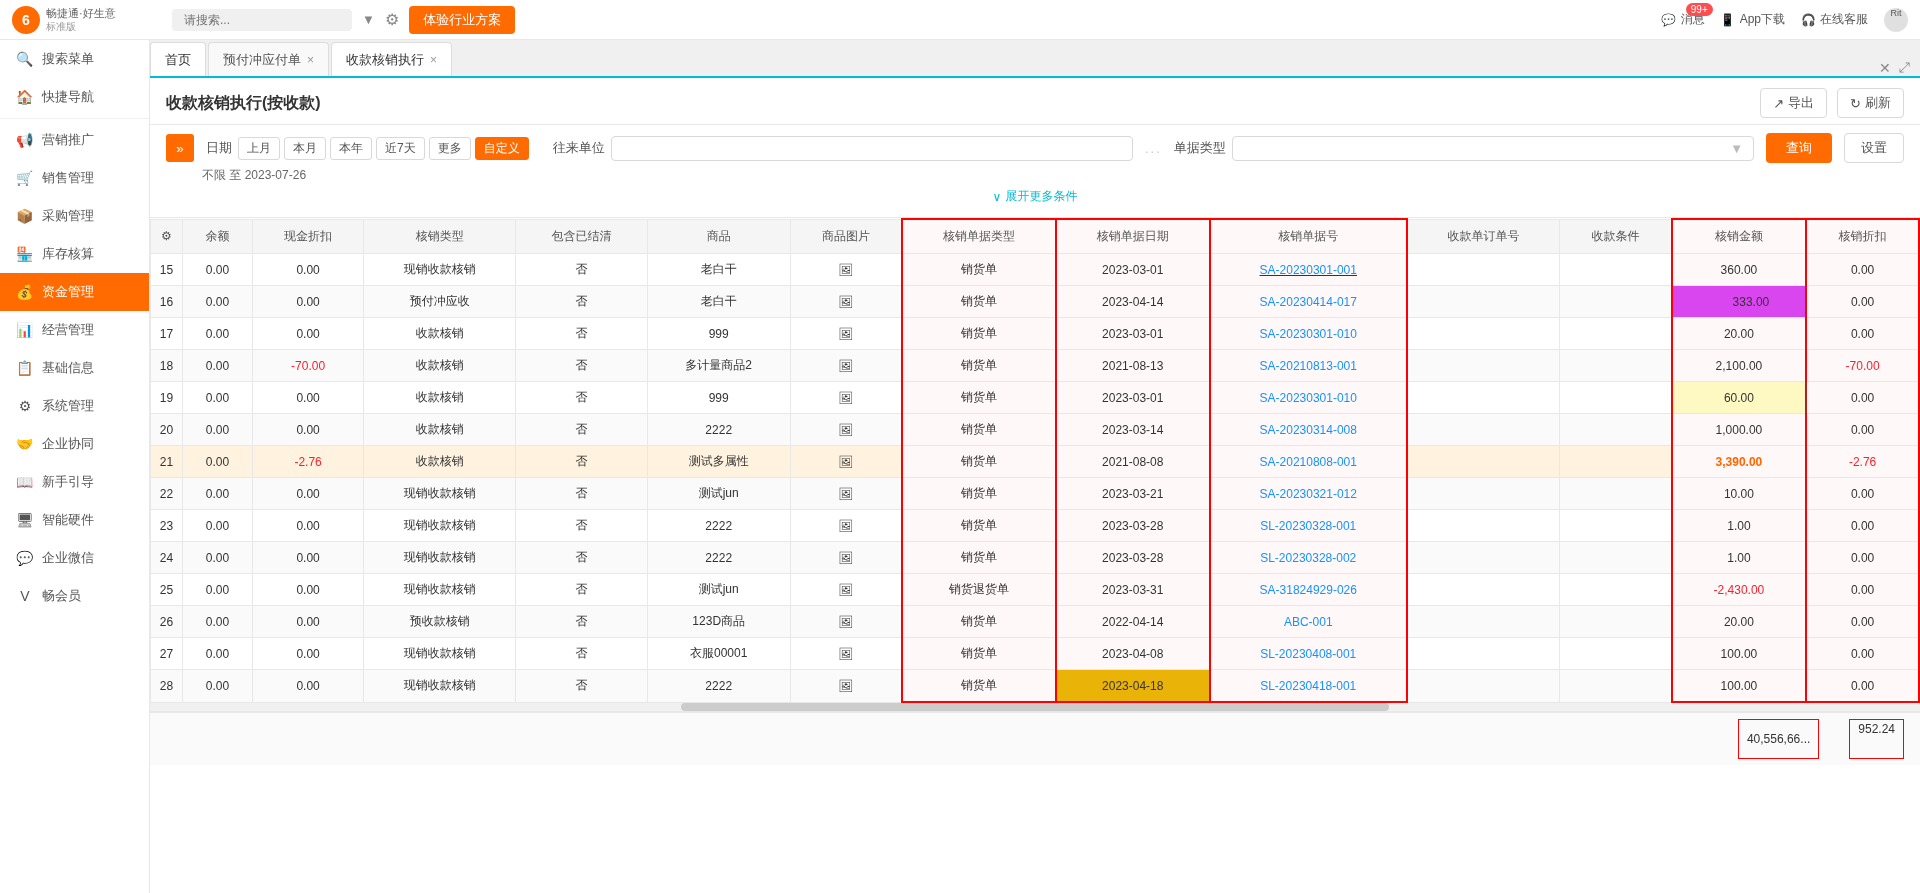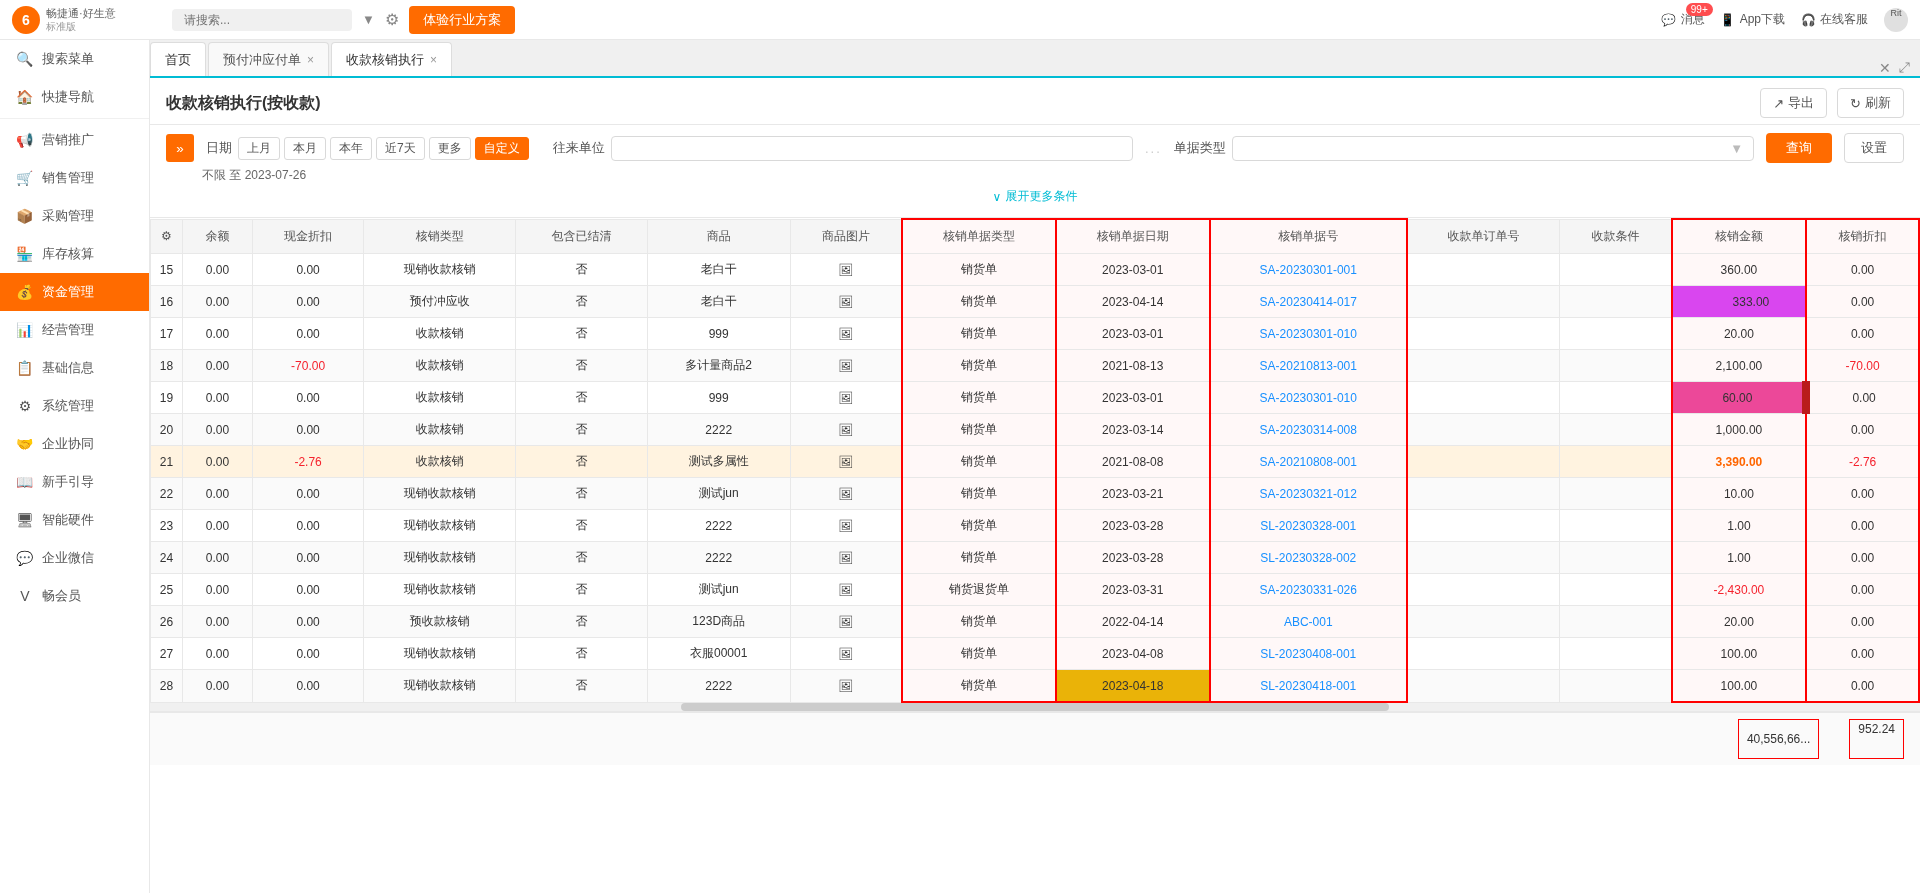--- a/index.html
+++ b/index.html
@@ -288,21 +288,21 @@
           <tr>
                 <td>15</td>
                 <td>0.00</td>
                 <td>0.00</td>
                 <td>现销收款核销</td>
                 <td>否</td>
                 <td>老白干</td>
                 <td>🖼</td>
                 <td style="background:#fff8f8;border-left:2px solid red;border-right:2px solid red;">销货单</td>
                 <td style="background:#fff8f8;border-right:2px solid red;">2023-03-01</td>
-                <td style="background:#fff8f8;border-right:2px solid red;"><a class="link-text" href="#">SA-20230301-001</a></td>
+                <td style="background:#fff8f8;border-right:2px solid red;text-decoration:underline;"><a class="link-text" href="#">SA-20230301-001</a></td>
                 <td></td>
                 <td></td>
                 <td style="background:#fff8f8;border-left:2px solid red;border-right:2px solid red;">360.00</td>
                 <td style="background:#fff8f8;border-right:2px solid red;">0.00</td>
               </tr>
               <tr>
                 <td>16</td>
                 <td>0.00</td>
                 <td>0.00</td>
                 <td>预付冲应收</td>
@@ -355,21 +355,21 @@
                 <td>0.00</td>
                 <td>收款核销</td>
                 <td>否</td>
                 <td>999</td>
                 <td>🖼</td>
                 <td style="background:#fff8f8;border-left:2px solid red;border-right:2px solid red;">销货单</td>
                 <td style="background:#fff8f8;border-right:2px solid red;">2023-03-01</td>
                 <td style="background:#fff8f8;border-right:2px solid red;"><a class="link-text" href="#">SA-20230301-010</a></td>
                 <td></td>
                 <td></td>
-                <td style="background:#ec4899;border-left:2px solid red;border-right:8px solid #b91c1c;">60.00</td>
+                <td style="background:#fef9c3;border-left:2px solid red;border-right:2px solid #b91c1c;">60.00</td>
                 <td style="background:#fff8f8;border-right:2px solid red;">0.00</td>
               </tr>
               <tr>
                 <td>20</td>
                 <td>0.00</td>
                 <td>0.00</td>
                 <td>收款核销</td>
                 <td>否</td>
                 <td>2222</td>
                 <td>🖼</td>
@@ -448,21 +448,21 @@
               <tr>
                 <td>25</td>
                 <td>0.00</td>
                 <td>0.00</td>
                 <td>现销收款核销</td>
                 <td>否</td>
                 <td>测试jun</td>
                 <td>🖼</td>
                 <td style="background:#fff8f8;border-left:2px solid red;border-right:2px solid red;">销货退货单</td>
                 <td style="background:#fff8f8;border-right:2px solid red;">2023-03-31</td>
-                <td style="background:#fff8f8;border-right:2px solid red;"><a class="link-text" href="#">SA-20230331-026</a></td>
+                <td style="background:#fff8f8;border-right:2px solid red;"><a class="link-text" href="#">SA-31824929-026</a></td>
                 <td></td>
                 <td></td>
                 <td style="background:#fff8f8;border-left:2px solid red;border-right:2px solid red;" class="negative">-2,430.00</td>
                 <td style="background:#fff8f8;border-right:2px solid red;">0.00</td>
               </tr>
               <tr>
                 <td>26</td>
                 <td>0.00</td>
                 <td>0.00</td>
                 <td>预收款核销</td>

